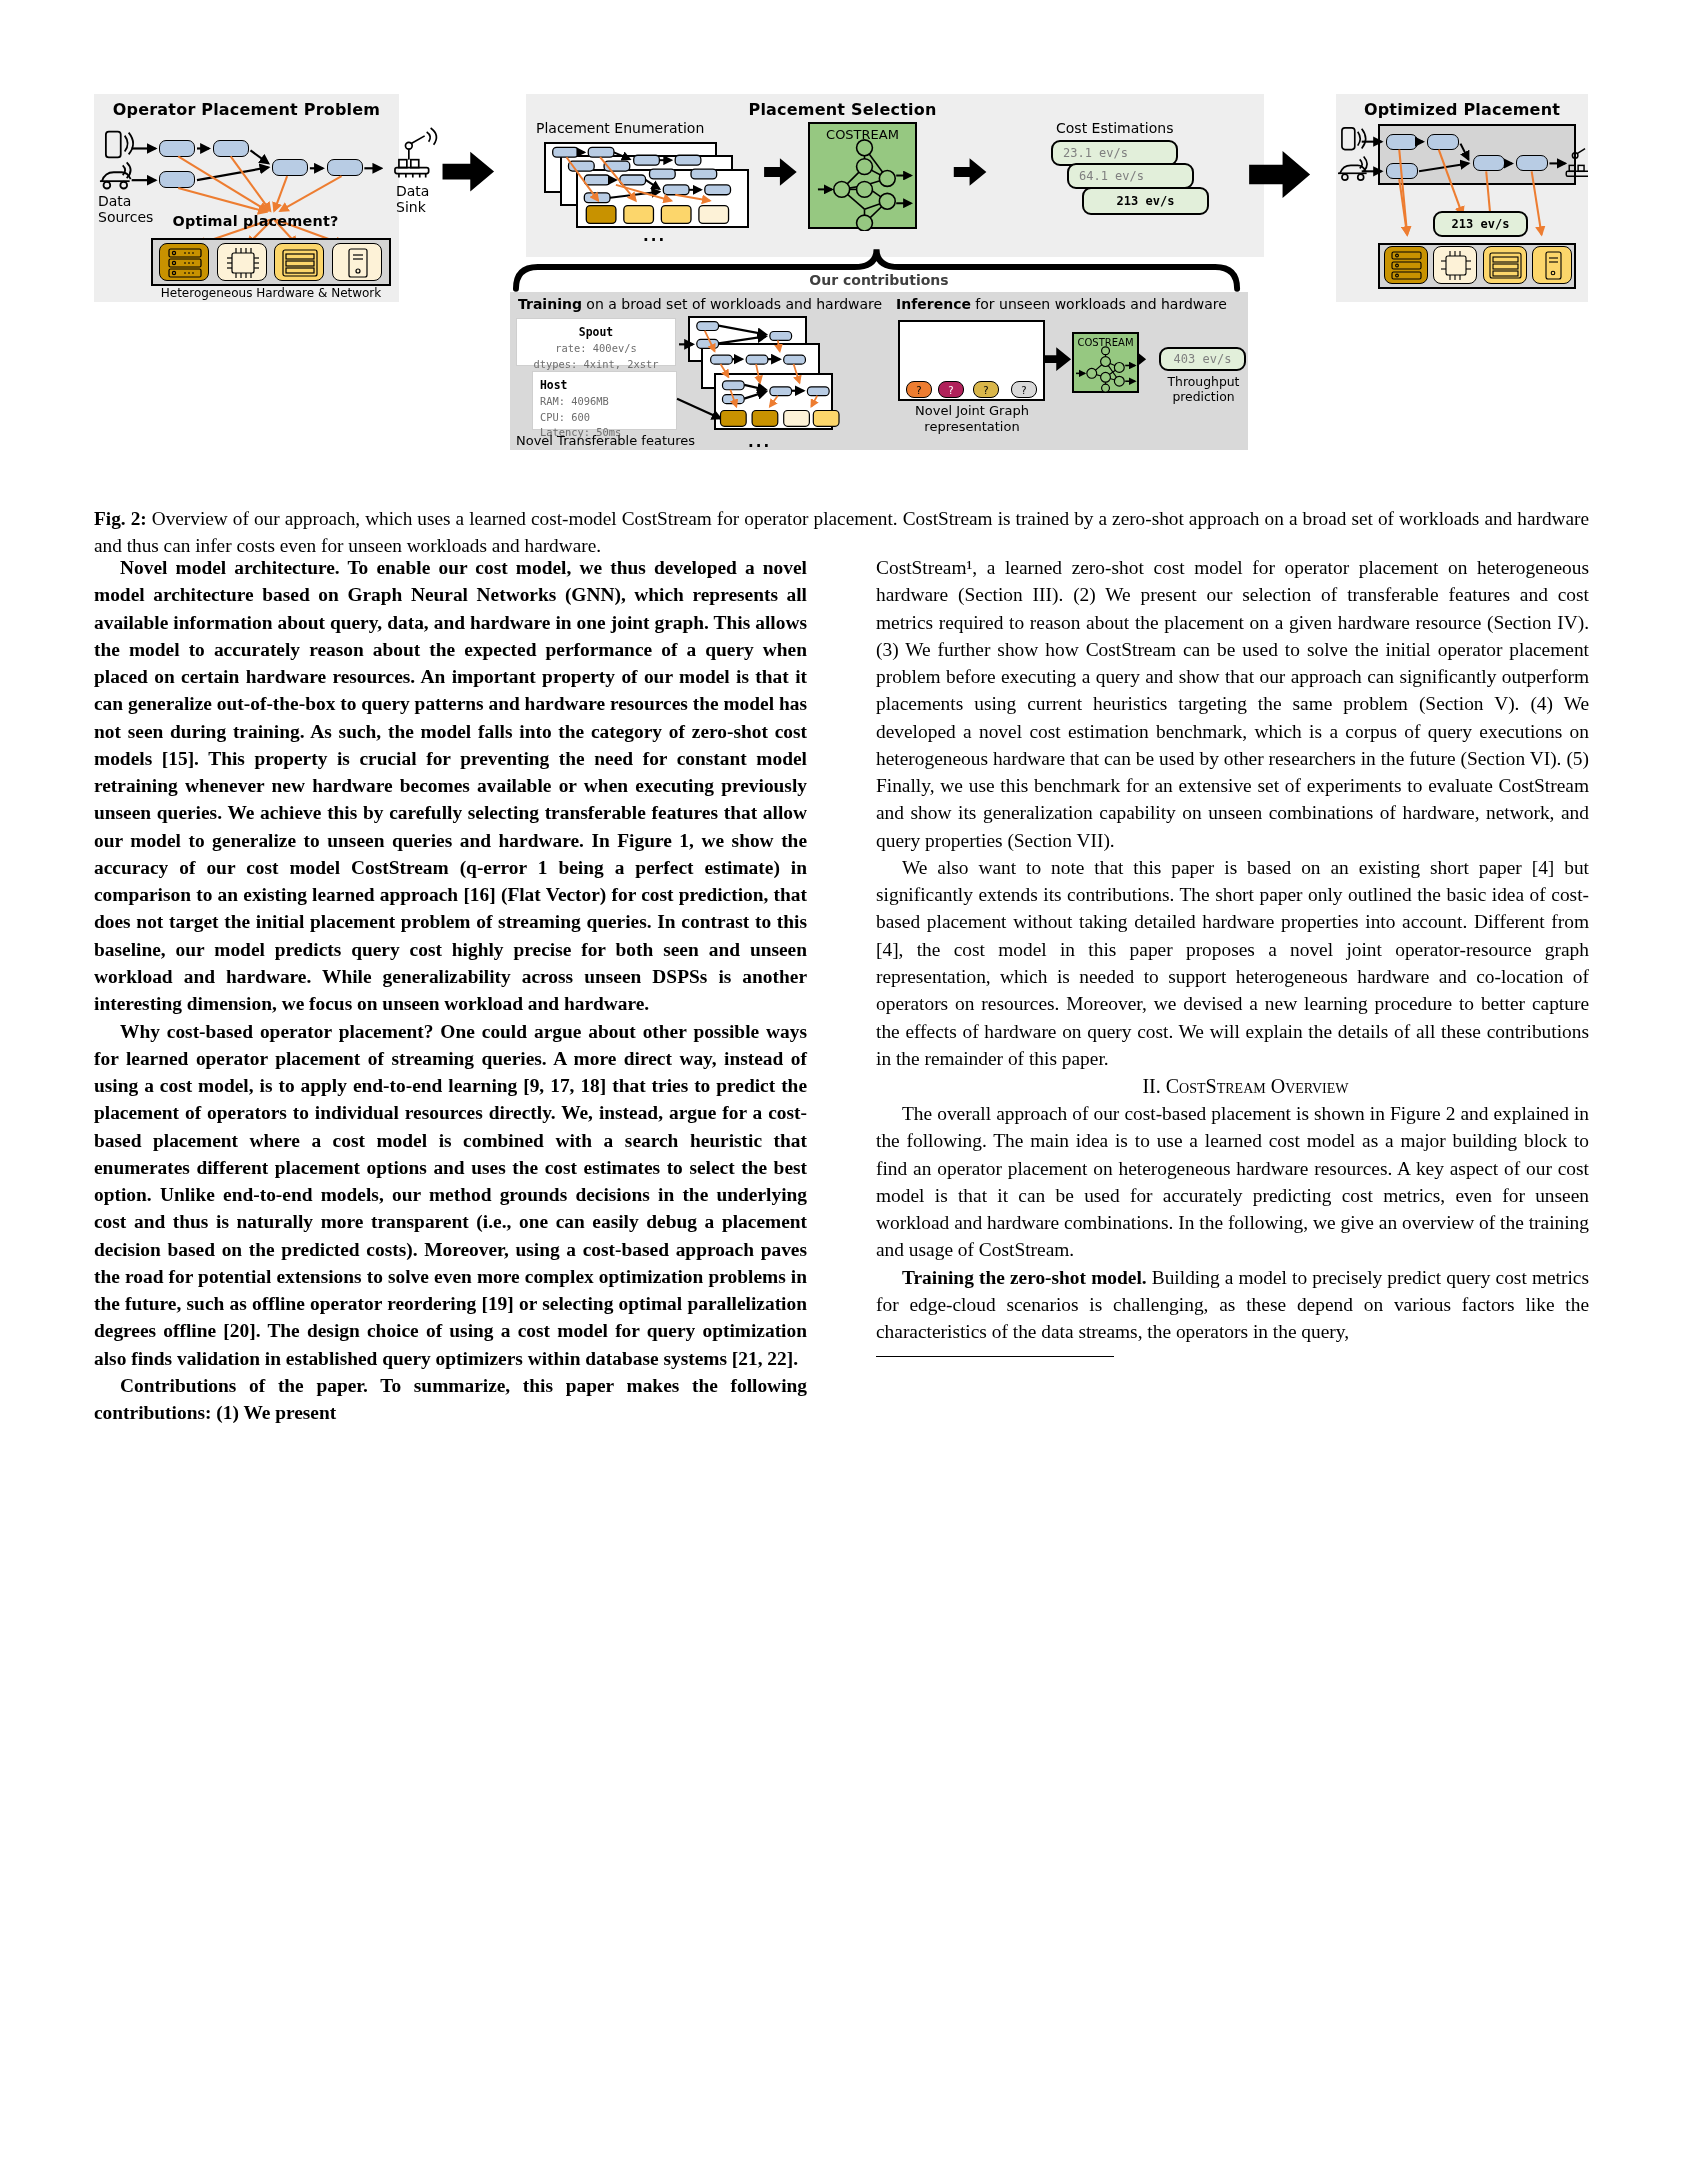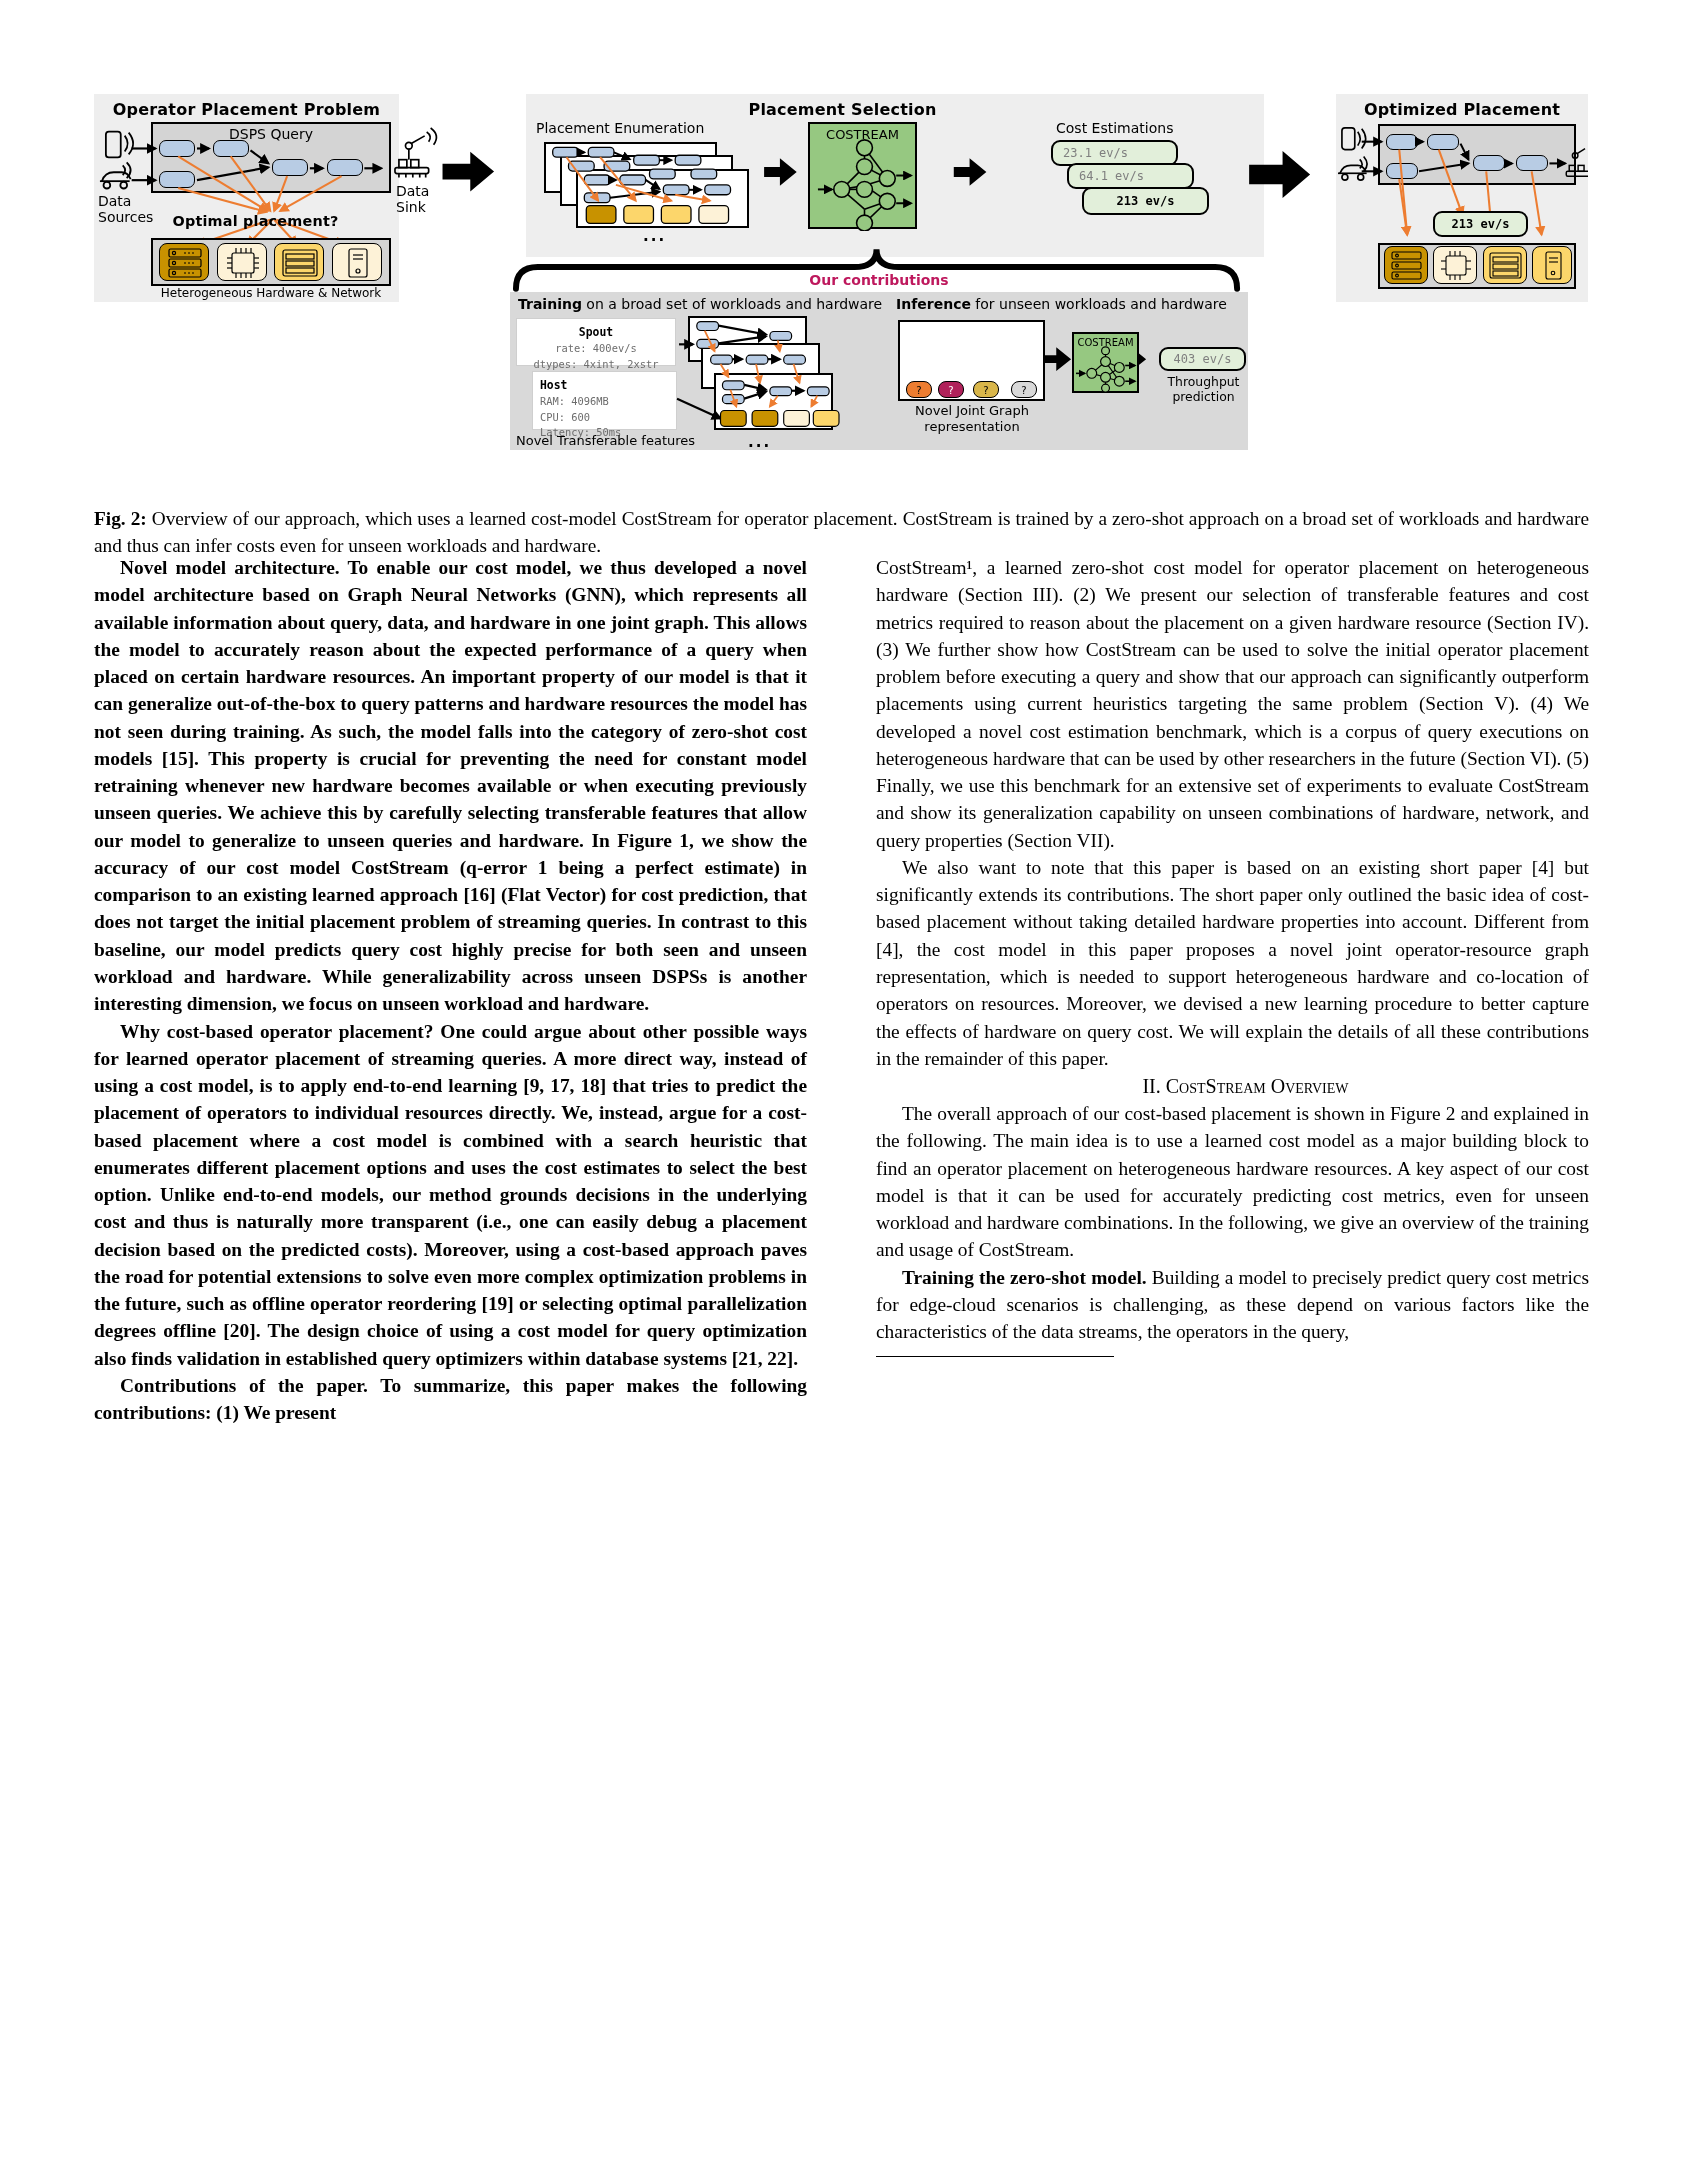--- a/index.html
+++ b/index.html
@@ -20,21 +20,21 @@
 
   .greenbox{position:absolute;background:#96c881;border:2px solid #000;box-sizing:border-box;}
   .greenbox .cs-label{position:absolute;top:3px;width:100%;text-align:center;font-family:"DejaVu Sans",sans-serif;font-size:13px;font-weight:500;}
 
   .estbox{position:absolute;background:#e2efda;border:2px solid #000;border-radius:9px;box-sizing:border-box;
           font-family:"DejaVu Sans Mono",monospace;font-size:12px;display:flex;align-items:center;padding-left:10px;}
   .estbox.dim{color:#7f7f7f;}
   .estbox.strong{color:#000;font-weight:bold;}
 
   .contribPanel{position:absolute;background:#d9d9d9;box-sizing:border-box;}
-  .contribLabel{position:absolute;font-family:"DejaVu Sans",sans-serif;font-size:14px;font-weight:bold;color:#be185d;text-align:center;width:100%;}
+  .contribLabel{position:absolute;font-family:"DejaVu Sans",sans-serif;font-size:14px;font-weight:bold;color:#404040;text-align:center;width:100%;}
   .featbox{position:absolute;background:#fff;border:1px solid #cfcfcf;box-sizing:border-box;
            font-family:"DejaVu Sans Mono",monospace;font-size:10.4px;color:#6d6d6d;padding:5px 7px;line-height:1.5;}
   .featbox b{color:#000;font-size:11.4px;}
   .stack{position:absolute;background:#fff;border:2px solid #000;box-sizing:border-box;}
   .dots{position:absolute;font-family:"DejaVu Sans",sans-serif;font-weight:bold;font-size:15px;letter-spacing:2px;}
 
   .arrowBig{position:absolute;}
   .cap{position:absolute;left:94px;top:505px;width:1495px;font-size:19.3px;line-height:1.42;text-align:justify;}
   .cap b{font-weight:bold;}
 
@@ -51,23 +51,20 @@
 </style>
 </head>
 <body>
 
 <div class="page">
 
   <div class="figure">
 
     <div class="panel" style="left:0px;top:0px;width:305px;height:208px;">
       <div class="panel-title" style="top:6px;">Operator Placement Problem</div>
-      <div class="queryBox" style="left:57px;top:28px;width:240px;height:71px;">
-        <div class="sub-label" style="width:100%;text-align:center;top:2px;">DSPS Query</div>
-      </div>
       <div class="op" style="left:65px;top:46px;width:36px;height:17px;"></div>
       <div class="op" style="left:119px;top:46px;width:36px;height:17px;"></div>
       <div class="op" style="left:178px;top:65px;width:36px;height:17px;"></div>
       <div class="op" style="left:233px;top:65px;width:36px;height:17px;"></div>
       <div class="op" style="left:65px;top:77px;width:36px;height:17px;"></div>
 
       <svg class="arrowBig" style="left:0;top:0;" width="305" height="208" viewBox="0 0 308 210">
         <defs>
           <marker id="ka" markerWidth="5" markerHeight="5" refX="4" refY="2.5" orient="auto">
               <path d="M0,0 L5,2.5 L0,5 z" fill="#000"></path>

